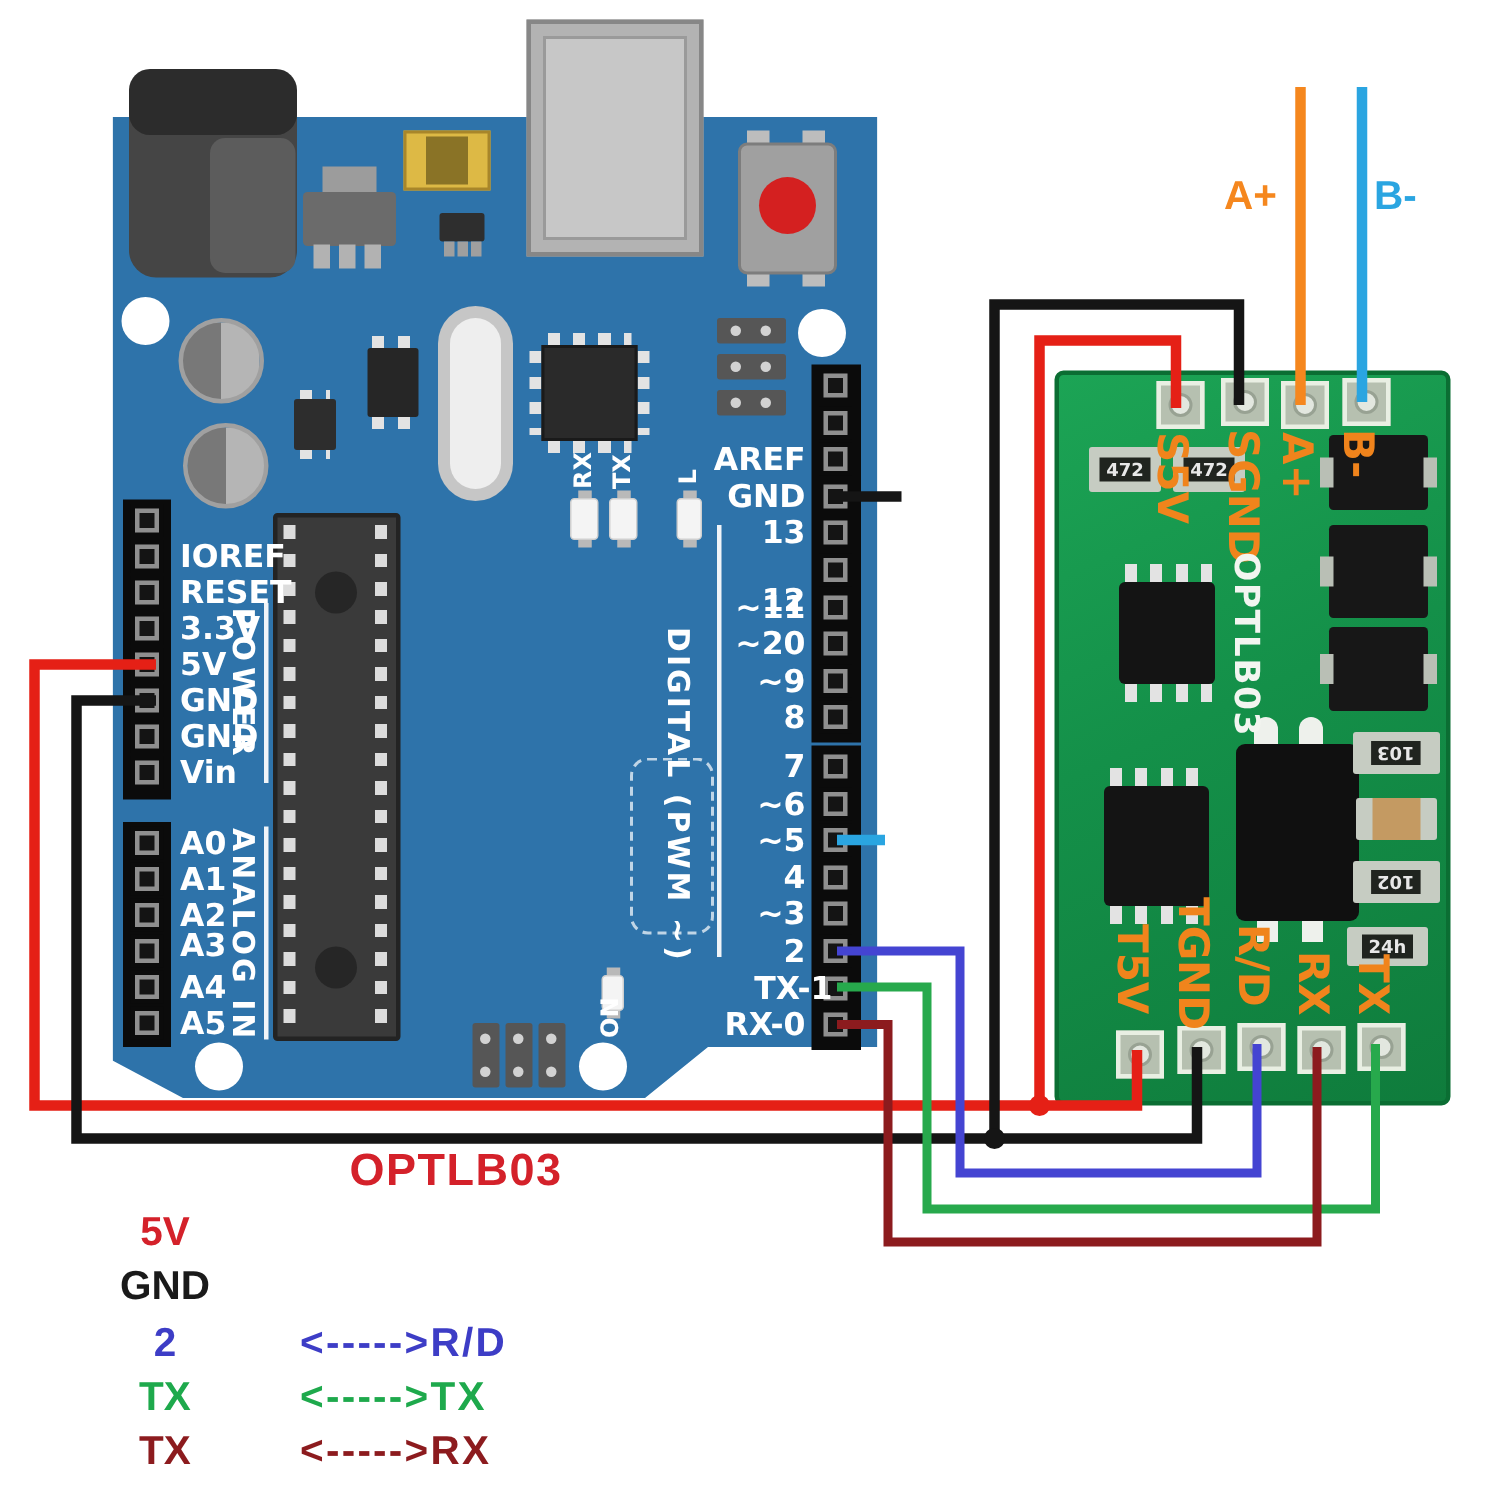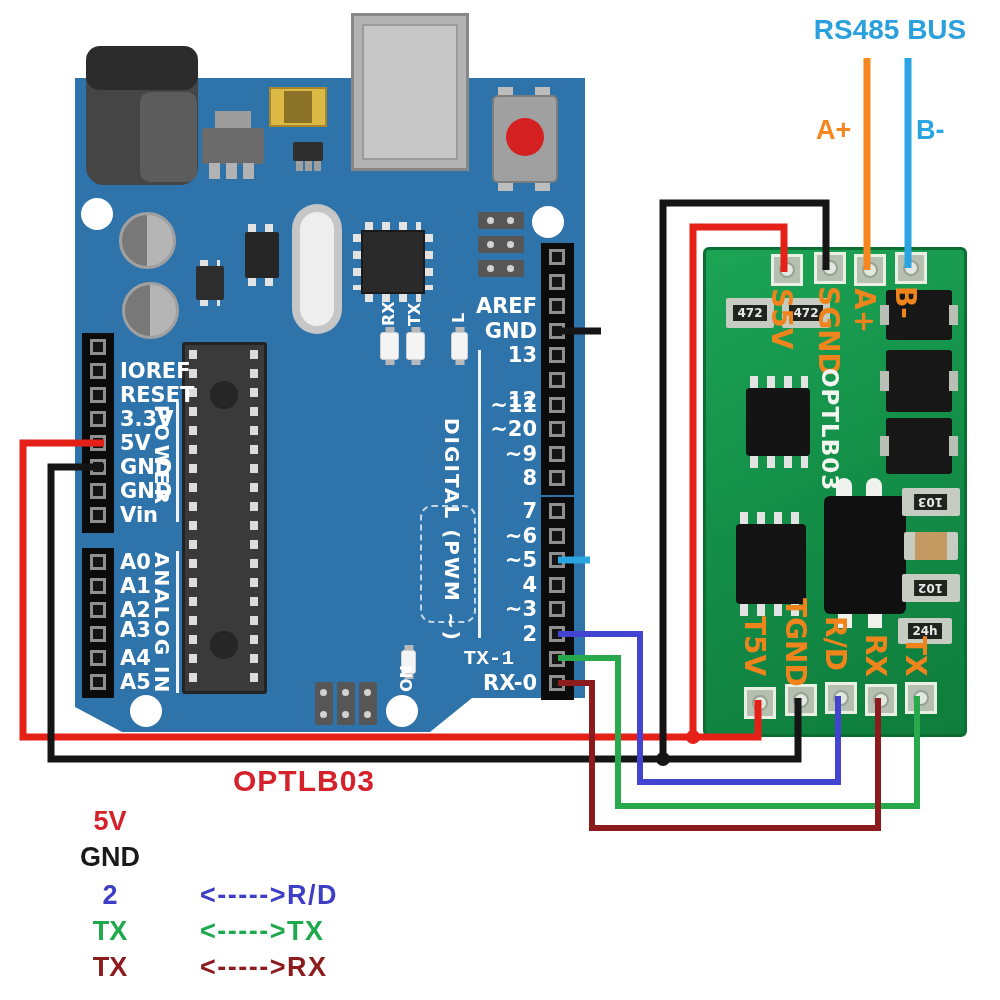--- a/index.html
+++ b/index.html
@@ -202,21 +202,21 @@
   <div class="blabel" style="left:410px;top:417px;width:127px;text-align:right;">~20</div>
   <div class="blabel" style="left:410px;top:442px;width:127px;text-align:right;">~9</div>
   <div class="blabel" style="left:410px;top:466px;width:127px;text-align:right;">8</div>
 
   <div class="blabel" style="left:410px;top:499px;width:127px;text-align:right;">7</div>
   <div class="blabel" style="left:410px;top:524px;width:127px;text-align:right;">~6</div>
   <div class="blabel" style="left:410px;top:548px;width:127px;text-align:right;">~5</div>
   <div class="blabel" style="left:410px;top:573px;width:127px;text-align:right;">4</div>
   <div class="blabel" style="left:410px;top:597px;width:127px;text-align:right;">~3</div>
   <div class="blabel" style="left:410px;top:622px;width:127px;text-align:right;">2</div>
-  <div class="blabel" style="left:387px;top:647px;width:127px;text-align:right;font-family:Liberation Mono, monospace;">TX-1</div>
+  <div class="blabel" style="left:428px;top:647px;width:127px;text-align:right;">TX-1</div>
   <div class="blabel" style="left:410px;top:671px;width:127px;text-align:right;">RX-0</div>
   <div class="vlabel" style="left:464px;top:418px;color:#fff;font-size:20px;letter-spacing:2px;">DIGITAL (PWM ~)</div>
 
   <div class="module">
 
     <div class="padsq" style="left:65px;top:4px;"></div>
     <div class="padsq" style="left:108px;top:2px;"></div>
     <div class="padsq" style="left:148px;top:4px;"></div>
     <div class="padsq" style="left:189px;top:2px;"></div>
 
@@ -284,21 +284,20 @@
     <circle cx="663" cy="759" r="7" fill="#151515"></circle>
     <polyline points="560,331 601,331" stroke-width="7" fill="none" stroke="#151515"></polyline>
     <polyline points="558,560 590,560" stroke-width="7" fill="none" stroke="#2aa5e1"></polyline>
     <polyline points="558,634 640,634 640,782 838,782 838,696" stroke-width="6" fill="none" stroke="#4444d2"></polyline>
     <polyline points="558,658 618,658 618,806 917,806 917,696" stroke-width="6" fill="none" stroke="#27a94c"></polyline>
     <polyline points="558,683 592,683 592,828 878,828 878,698" stroke-width="6" fill="none" stroke="#8c1b1e"></polyline>
     <polyline points="867,58 867,270" stroke-width="7" fill="none" stroke="#f5871e"></polyline>
     <polyline points="908,58 908,268" stroke-width="7" fill="none" stroke="#2aa5e1"></polyline>
   </svg>
 
-  <div class="abs" style="left: 800px; top: 14px; width: 180px; text-align: center; font-size: 28px; font-weight: bold; font-family: &quot;Liberation Sans&quot;, sans-serif; z-index: 60; color: rgb(42, 160, 221);">RS485 BUS</div>
   <div class="abs" style="left: 816px; top: 115px; width: 44px; text-align: left; font-size: 27px; font-weight: bold; font-family: &quot;Liberation Sans&quot;, sans-serif; z-index: 60; color: rgb(245, 135, 30);">A+</div>
   <div class="abs" style="left: 916px; top: 115px; width: 46px; text-align: left; font-size: 27px; font-weight: bold; font-family: &quot;Liberation Sans&quot;, sans-serif; z-index: 60; color: rgb(42, 165, 225);">B-</div>
 
   <div class="abs" style="left: 233px; top: 764px; font-size: 30px; font-weight: bold; letter-spacing: 1px; font-family: &quot;Liberation Sans&quot;, sans-serif; color: rgb(212, 33, 42);">OPTLB03</div>
 
   <div class="capline" style="left: 60px; top: 806px; color: rgb(212, 33, 42);">
     <span class="lft">5V</span>
   </div>
   <div class="capline" style="left: 60px; top: 842px; color: rgb(26, 26, 26);">
     <span class="lft">GND</span>

